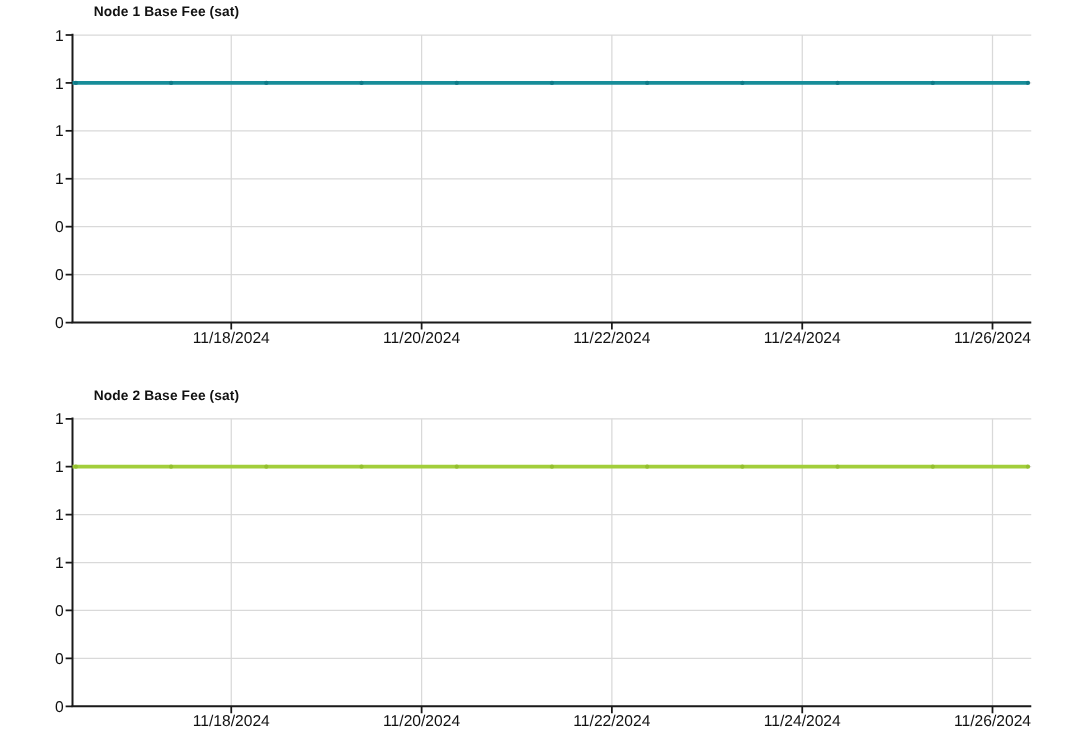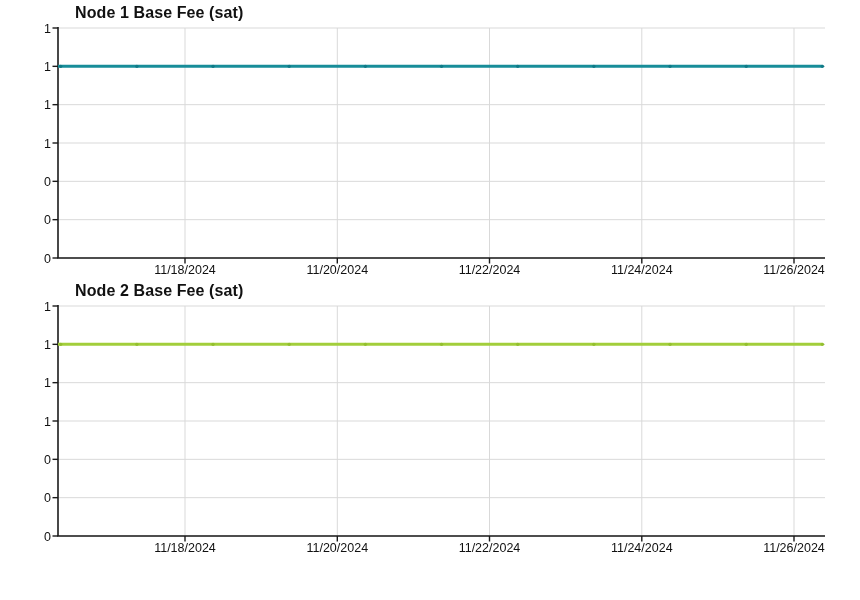--- a/index.html
+++ b/index.html
@@ -18,21 +18,21 @@
   .chart {
     position: absolute;
     left: 0;
     width: 860px;
     height: 290px;
   }
   .chart-title {
     position: absolute;
     left: 75px;
     top: 4px;
-    font-size: 16px;
+    font-size: 11px;
     font-weight: 700;
     color: #111111;
     letter-spacing: 0.1px;
   }
   svg.plot {
     position: absolute;
     left: 0;
     top: 0;
   }
   svg text {
@@ -93,21 +93,21 @@
         <circle cx="365.38" cy="66.33333333333331" r="1.7" fill="#0f7a87"></circle>
         <circle cx="441.55" cy="66.33333333333331" r="1.7" fill="#0f7a87"></circle>
         <circle cx="517.72" cy="66.33333333333331" r="1.7" fill="#0f7a87"></circle>
         <circle cx="593.8900000000001" cy="66.33333333333331" r="1.7" fill="#0f7a87"></circle>
         <circle cx="670.0600000000001" cy="66.33333333333331" r="1.7" fill="#0f7a87"></circle>
         <circle cx="746.23" cy="66.33333333333331" r="1.7" fill="#0f7a87"></circle>
         <circle cx="822.4000000000001" cy="66.33333333333331" r="1.7" fill="#0f7a87"></circle>
       </svg>
   </div>
 
-  <div class="chart" style="top:278px">
+  <div class="chart" style="top:307px">
     <div class="chart-title">Node 2 Base Fee (sat)</div>
     <svg class="plot" width="860" height="290">
         <line x1="58" y1="28" x2="825" y2="28" stroke="#d9d9d9" stroke-width="1"></line>
         <line x1="58" y1="66.33333333333334" x2="825" y2="66.33333333333334" stroke="#d9d9d9" stroke-width="1"></line>
         <line x1="58" y1="104.66666666666667" x2="825" y2="104.66666666666667" stroke="#d9d9d9" stroke-width="1"></line>
         <line x1="58" y1="143" x2="825" y2="143" stroke="#d9d9d9" stroke-width="1"></line>
         <line x1="58" y1="181.33333333333334" x2="825" y2="181.33333333333334" stroke="#d9d9d9" stroke-width="1"></line>
         <line x1="58" y1="219.66666666666669" x2="825" y2="219.66666666666669" stroke="#d9d9d9" stroke-width="1"></line>
         <line x1="58" y1="258" x2="825" y2="258" stroke="#d9d9d9" stroke-width="1"></line>
         <line x1="185" y1="28" x2="185" y2="258" stroke="#d9d9d9" stroke-width="1"></line>

